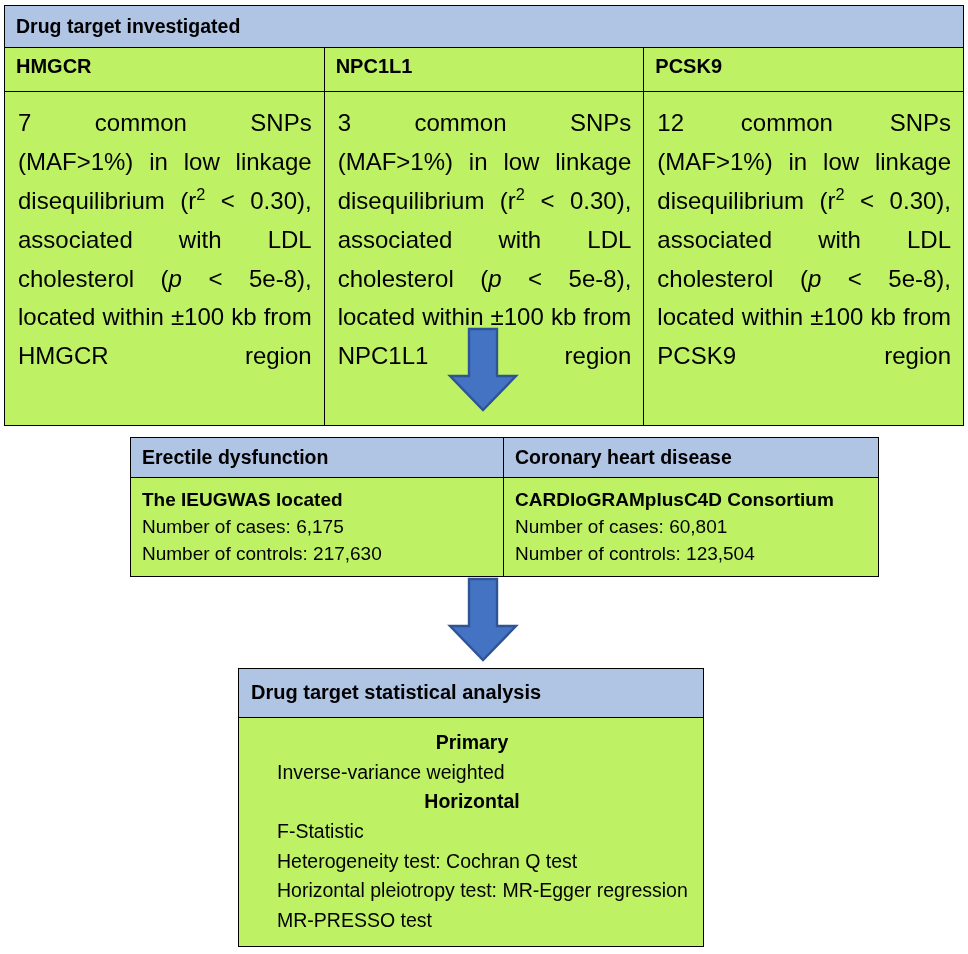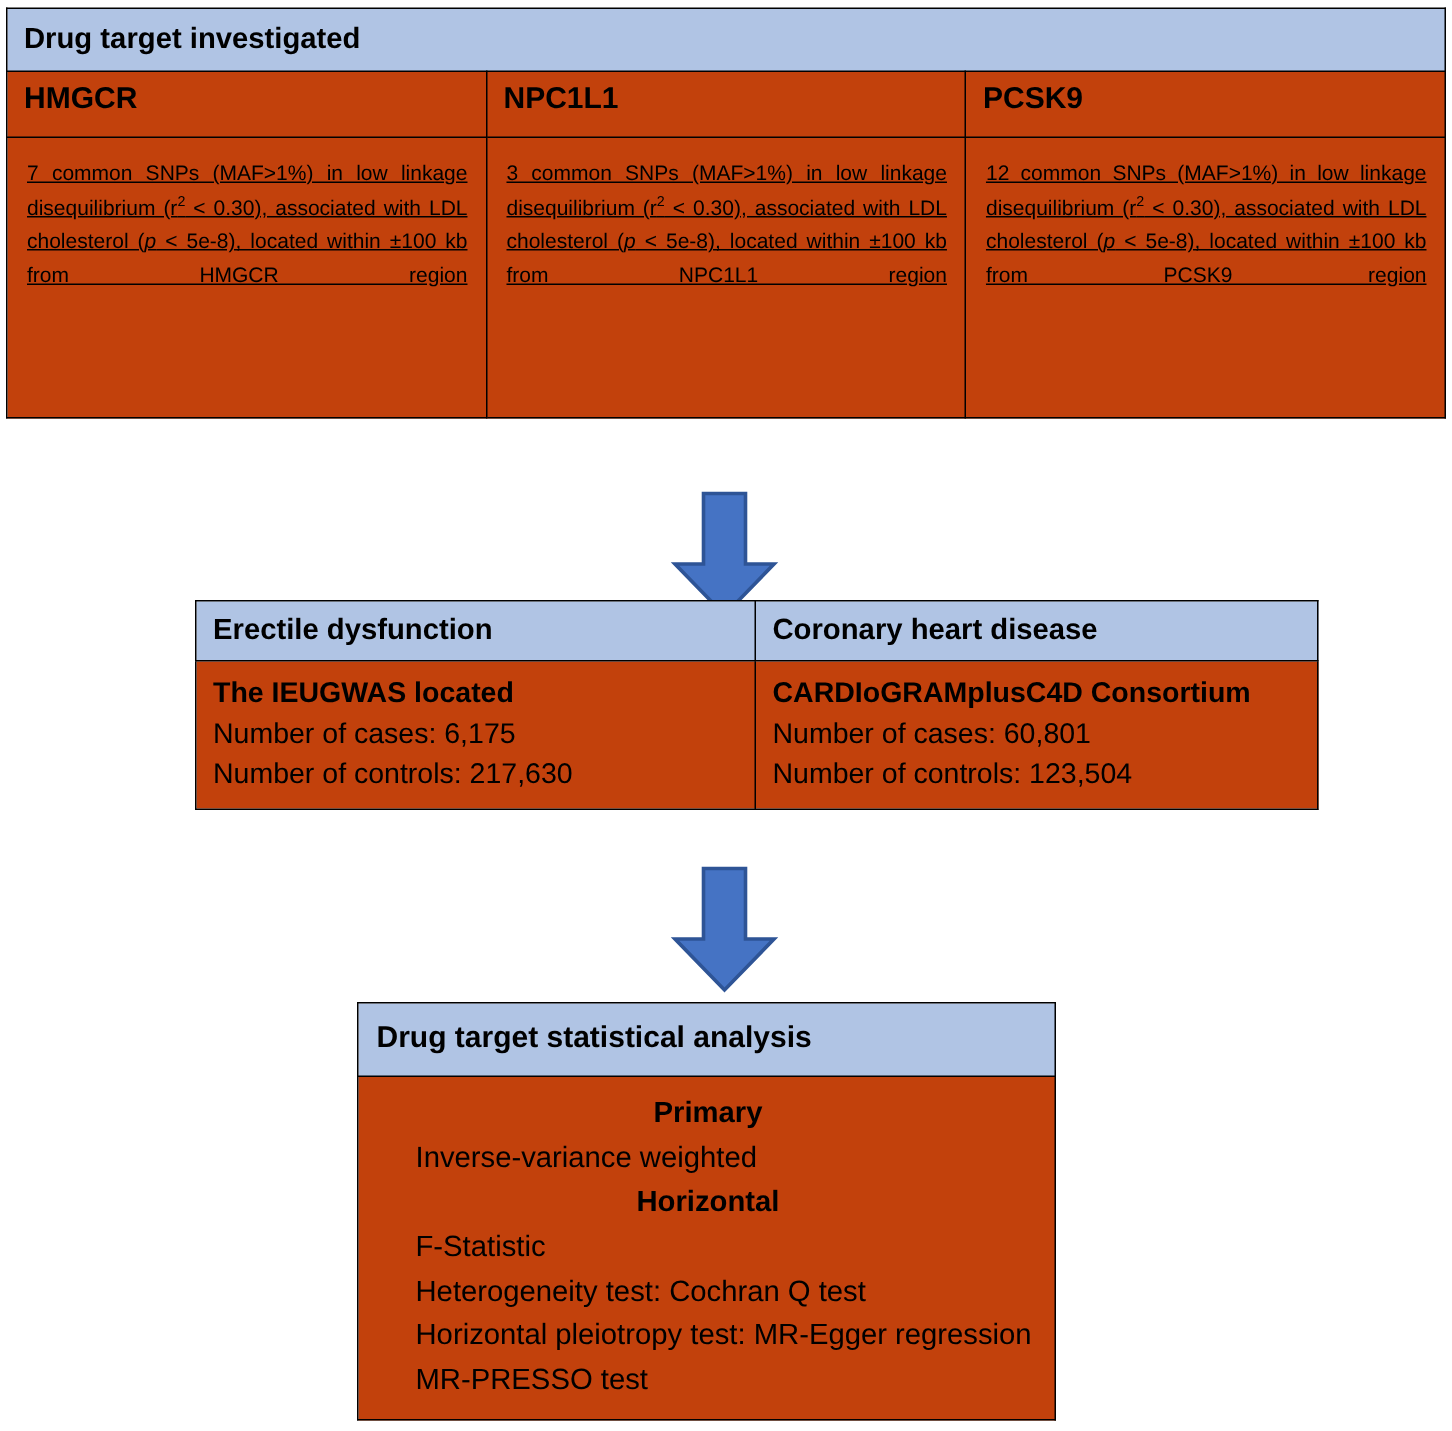--- a/index.html
+++ b/index.html
@@ -24,21 +24,21 @@
   .flow-table {
     position: absolute;
     border-collapse: collapse;
     table-layout: fixed;
     background: #ffffff;
   }
   .flow-table td {
     border: 1.6px solid #000000;
     vertical-align: top;
     padding: 0;
-    background: #c2410c;
+    background: #bef264;
   }
   .hdr {
     background: #b0c4e4 !important;
     font-weight: bold;
   }
   .cell-pad {
     padding: 7px 10px 7px 11px;
   }
   .cell-pad-hdr {
     padding: 9px 10px 9px 11px;
@@ -63,44 +63,43 @@
   }
   #top-table .gi-row .cell-pad-hdr {
     font-size: 19.5px;
     font-weight: bold;
   }
   #top-table .body-row td {
     height: 186px;
   }
   .instr-text {
     padding: 12px 12px 10px 13px;
-    font-size: 14px;
+    font-size: 24px;
     line-height: 1.62;
     text-align: justify;
     text-justify: inter-word;
     hyphens: none;
-    text-decoration: underline;
   }
   .instr-text:after {
     content: "";
     display: inline-block;
     width: 100%;
   }
   .title-row .cell-pad-hdr {
     font-size: 19.5px;
     font-weight: bold;
     border-radius: 19px;
   }
   sup.r2 { font-size: 0.68em; vertical-align: super; line-height: 0; }
   i.pvar { font-style: italic; }
 
   
   #mid-table {
     left: 130px;
-    top: 400px;
+    top: 437px;
     width: 746px;
   }
   #mid-table .hrow td {
     height: 38px;
   }
   #mid-table .brow td {
     height: 93px;
   }
   .mid-hdr-text {
     font-size: 19.5px;

